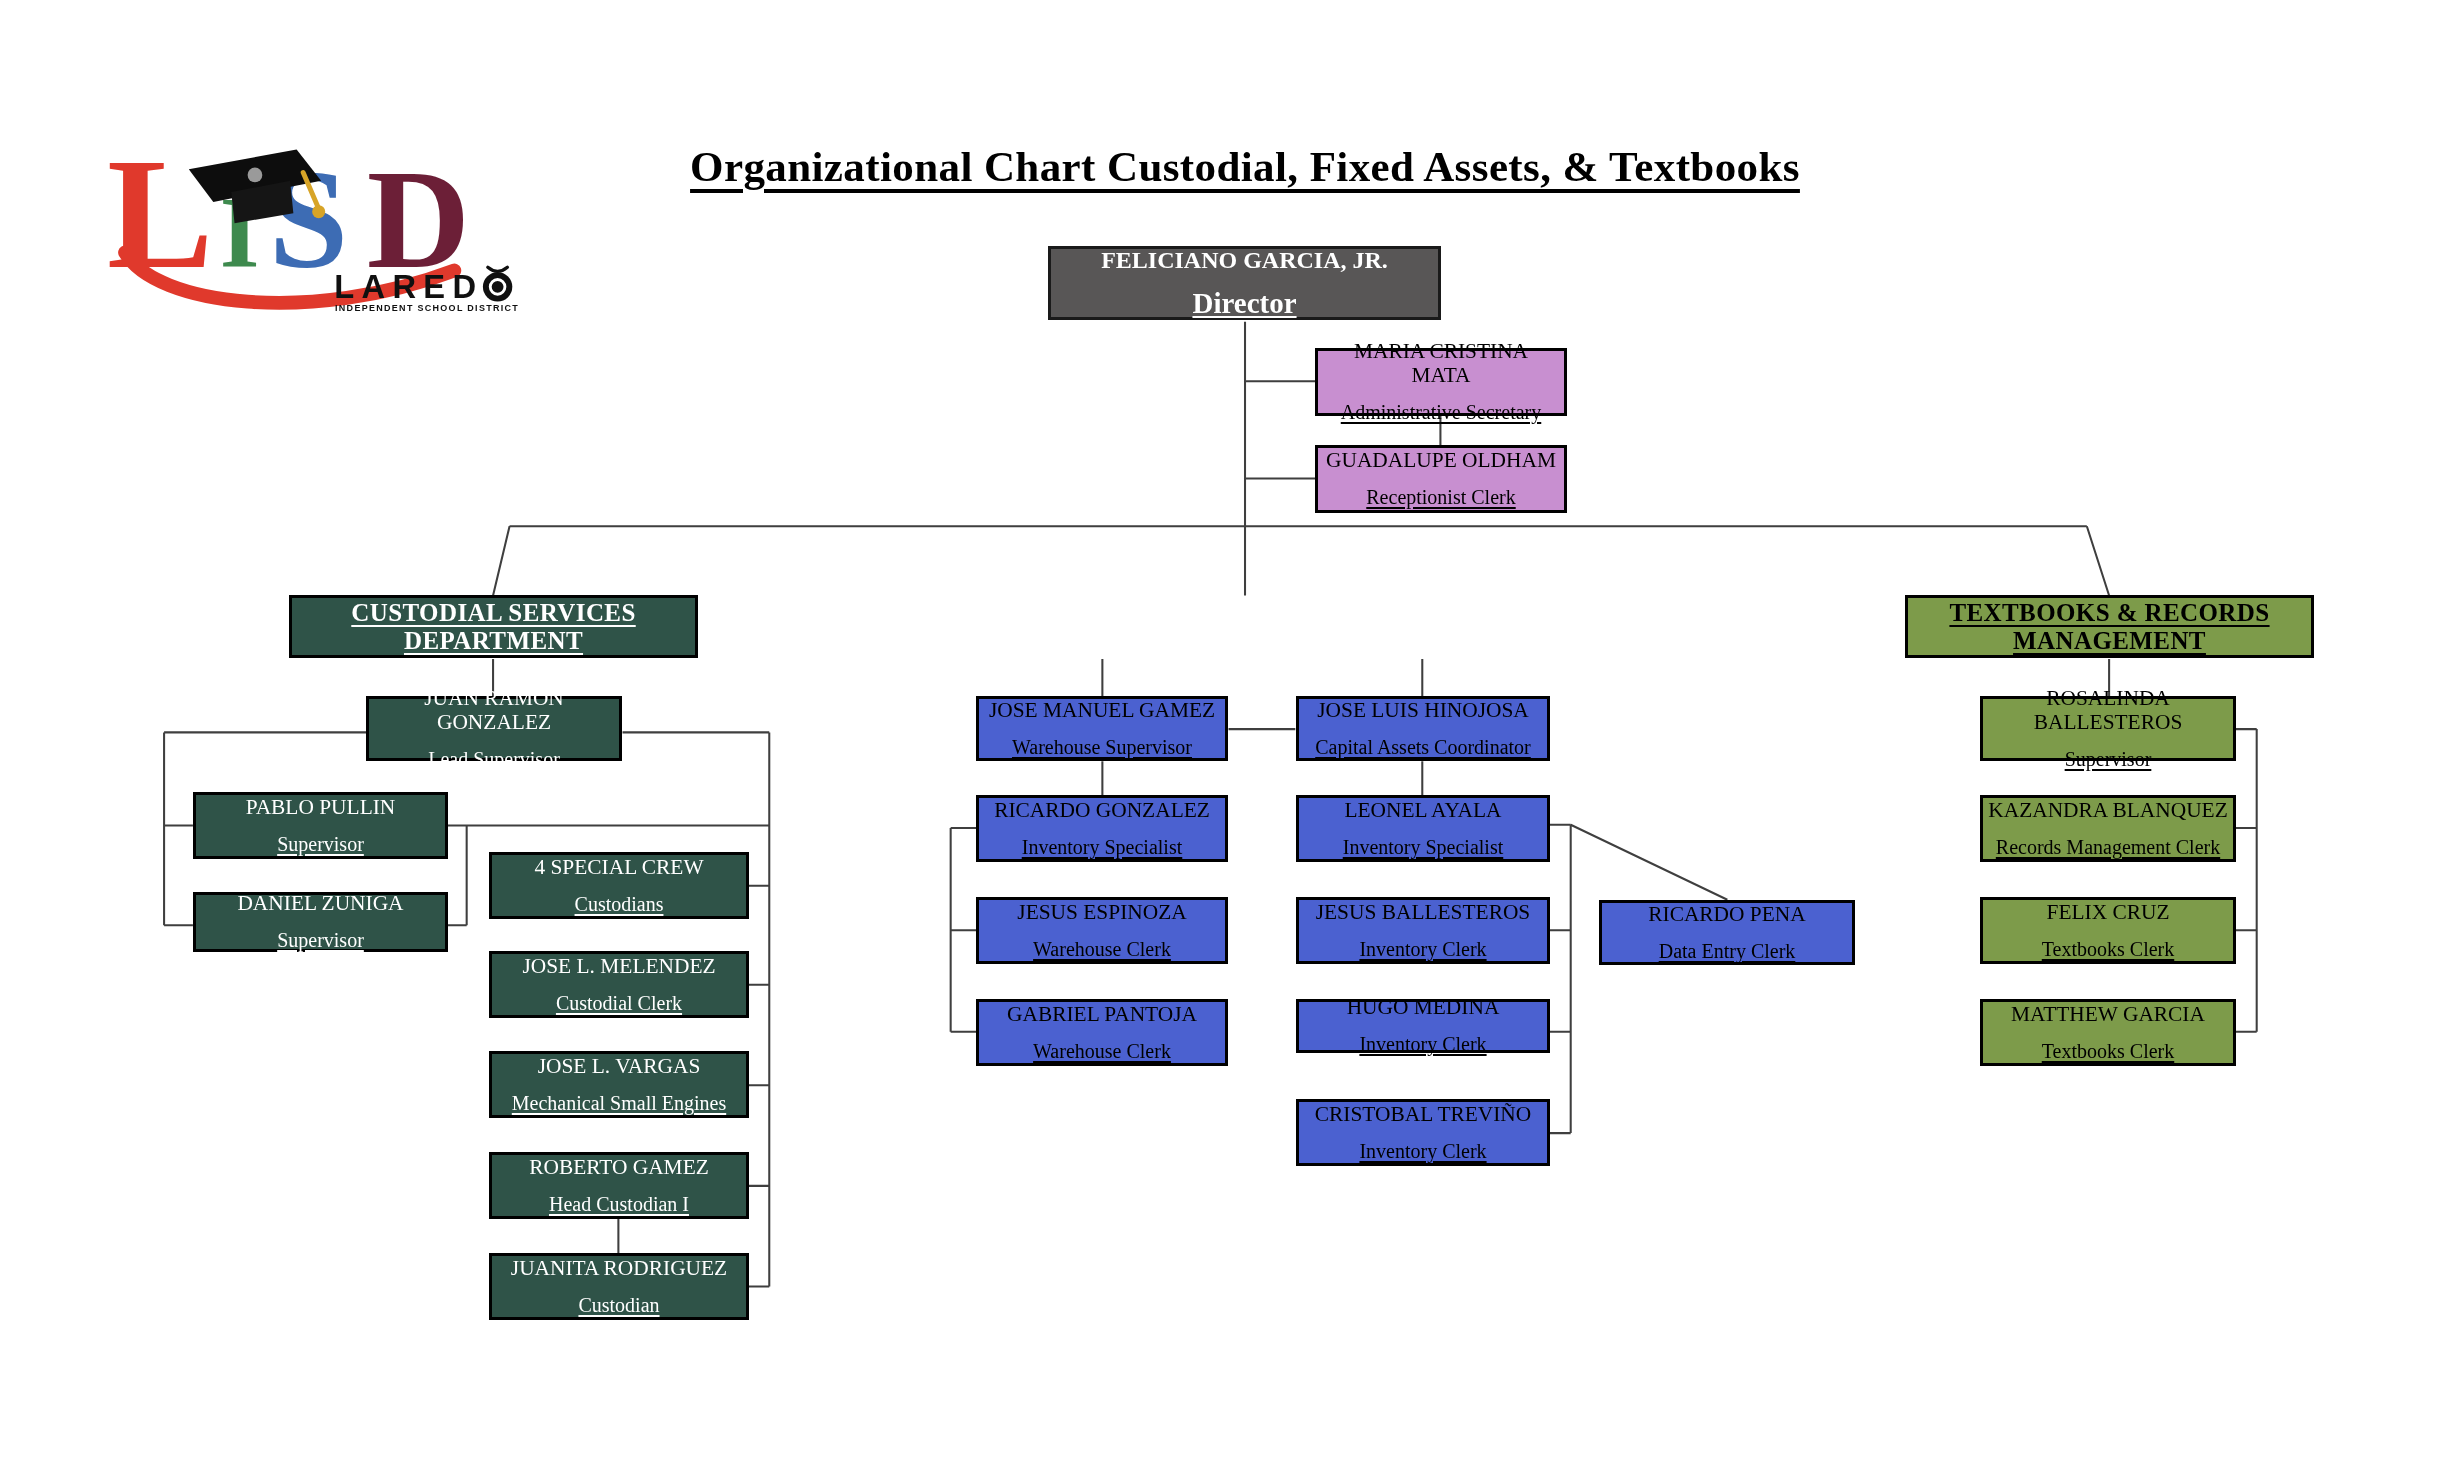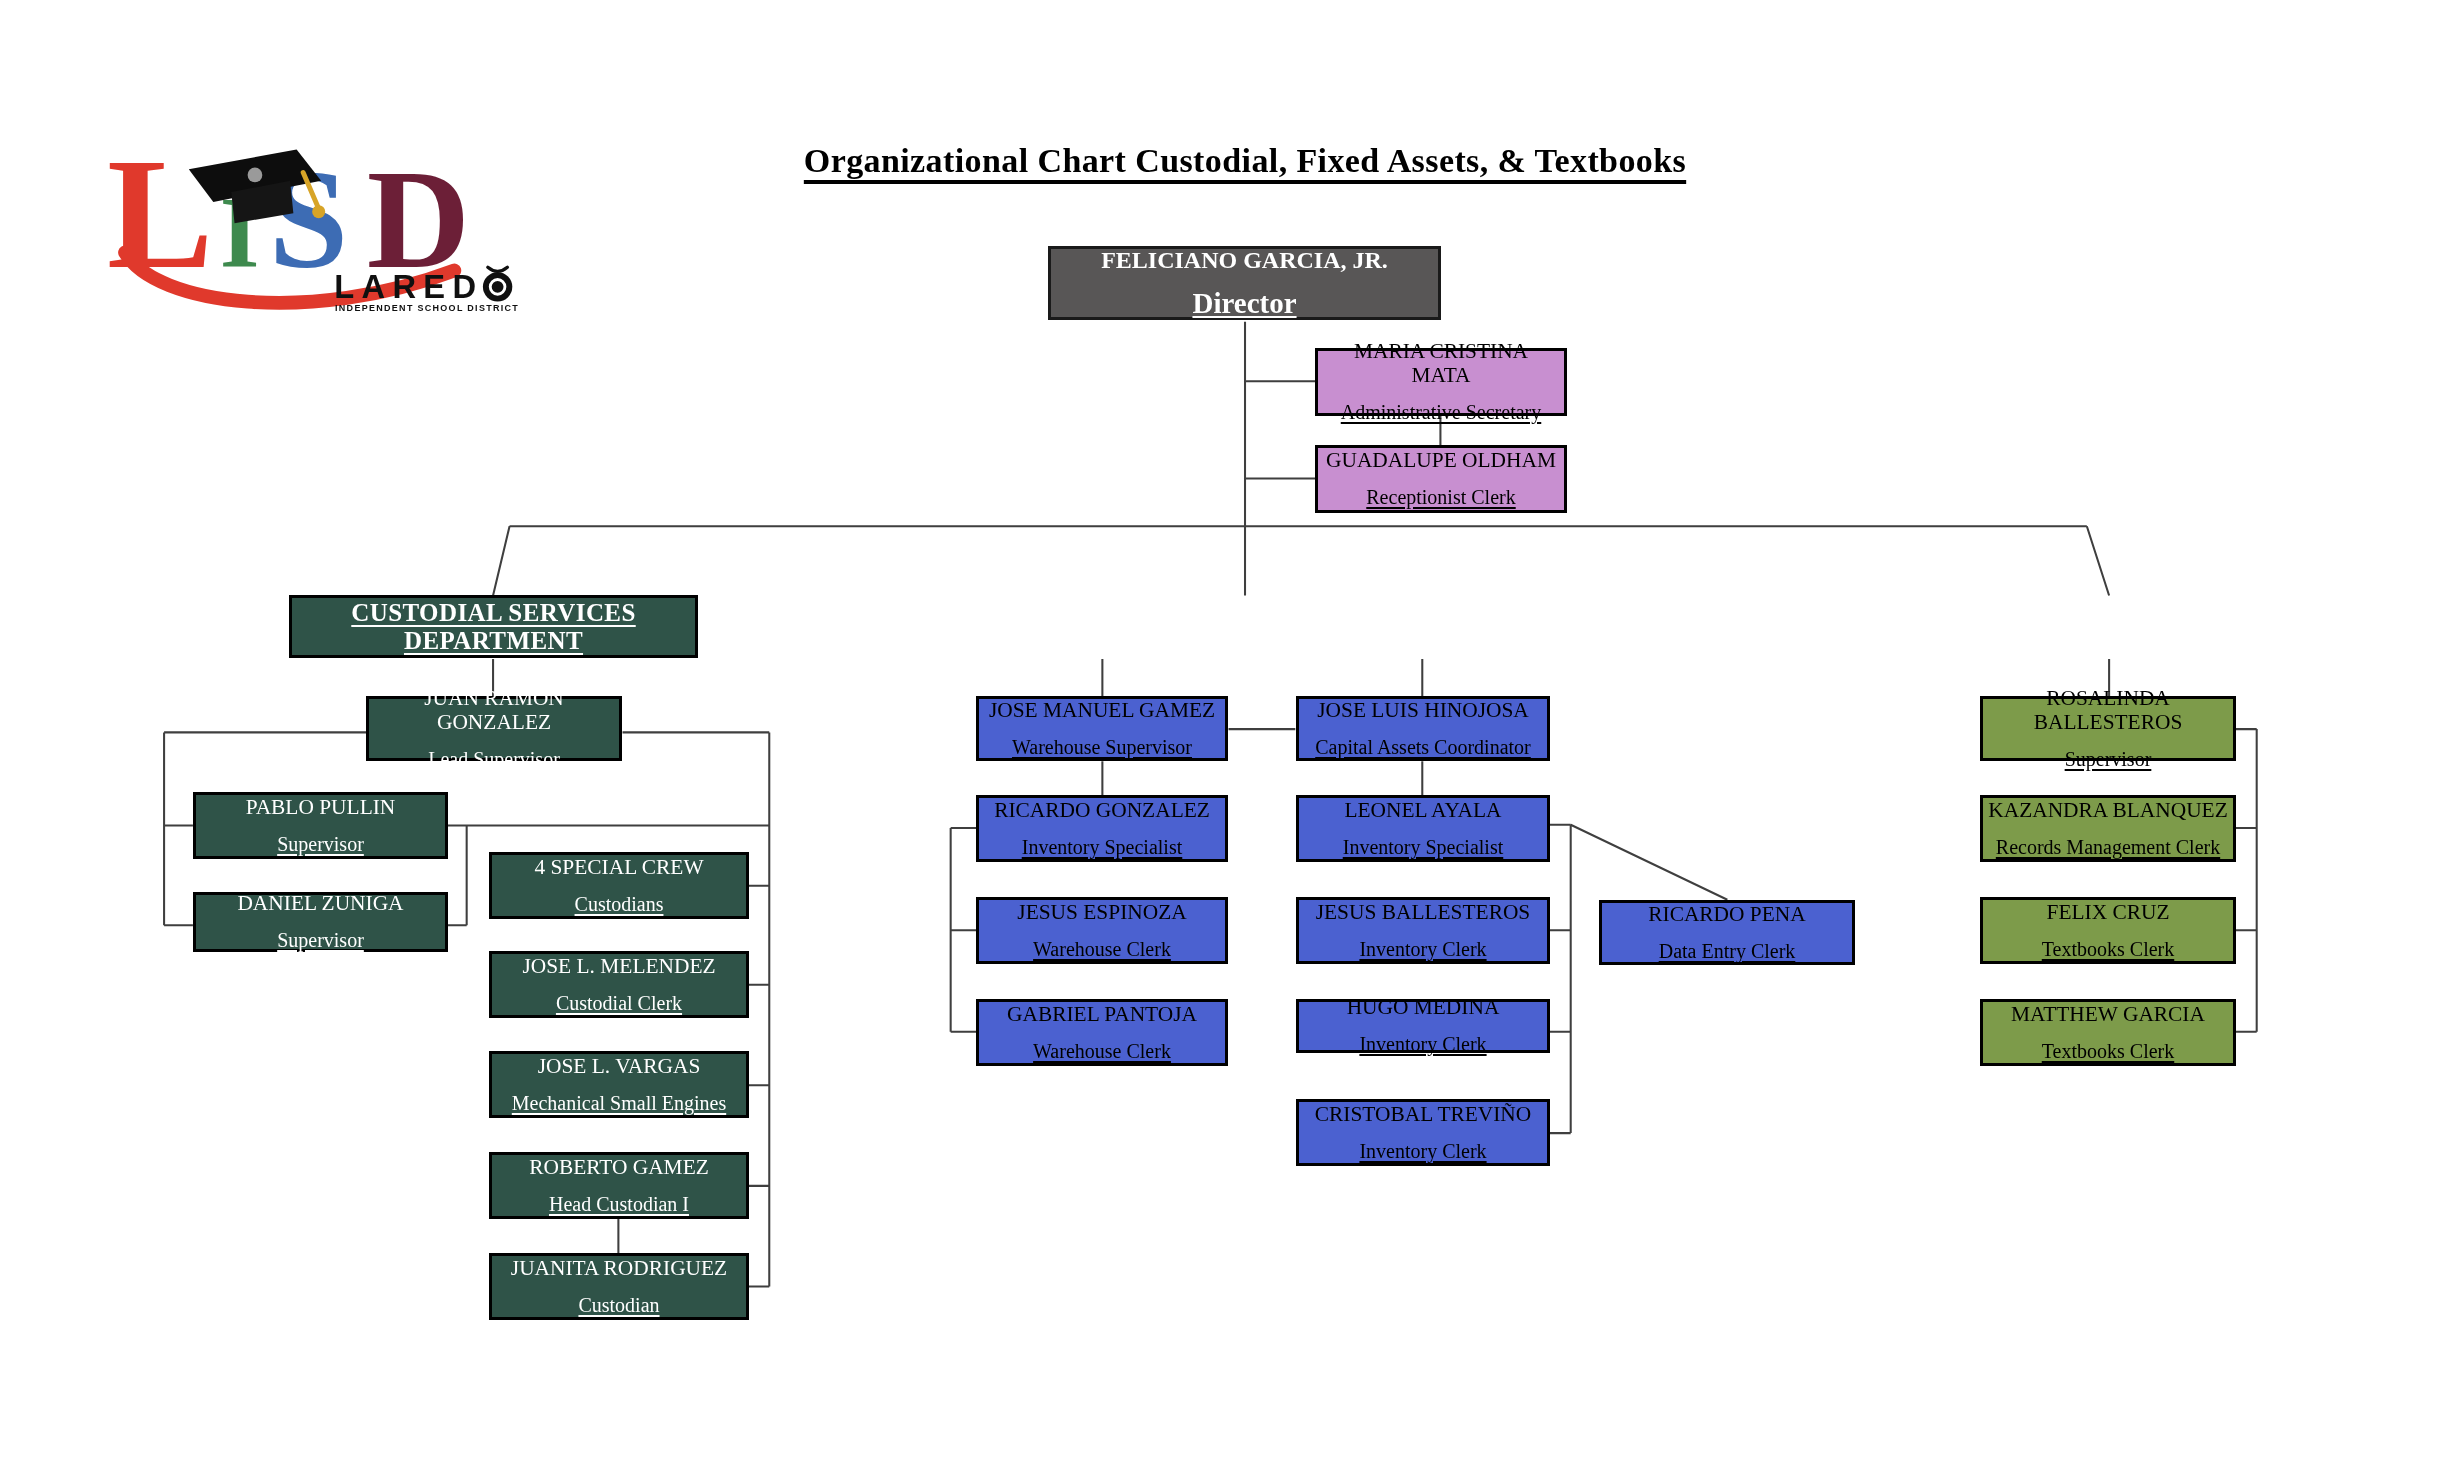--- a/index.html
+++ b/index.html
@@ -3,21 +3,21 @@
 <meta charset="utf-8">
 <style>
   html,body{margin:0;padding:0;background:#ffffff;}
   .canvas{
     position:relative;width:2462px;height:1478px;background:#ffffff;
     font-family:"Liberation Serif",serif;overflow:hidden;
   }
   .conn{position:absolute;left:0;top:0;width:2462px;height:1478px;pointer-events:none;}
   .page-title{
     position:absolute;left:610px;top:142px;width:1270px;text-align:center;
-    font-size:34px;font-weight:bold;color:#000;
+    font-size:43px;font-weight:bold;color:#000;
     text-decoration:underline;text-decoration-thickness:4.1px;text-underline-offset:8.2px;
     letter-spacing:0.4px;white-space:nowrap;
   }
   .node{
     position:absolute;box-sizing:border-box;border:3.3px solid #000;
     display:flex;flex-direction:column;align-items:center;justify-content:center;
     text-align:center;gap:13px;line-height:1.12;padding:3.3px 5px;
   }
   .node .nm{font-size:21.4px;}
   .node .ti{font-size:20px;text-decoration:underline;text-underline-offset:3.3px;}
@@ -120,20 +120,23 @@
     <span class="ti">Administrative Secretary</span>
   </div>
   <div class="node secretary" style="left:1315px;top:445px;width:252px;height:68px">
     <span class="nm">GUADALUPE OLDHAM</span>
     <span class="ti">Receptionist Clerk</span>
   </div>
 
   <div class="node hdr custodial" style="left:289px;top:595px;width:409px;height:63px">
     <span class="hl">CUSTODIAL SERVICES DEPARTMENT</span>
   </div>
+  <div class="node hdr textbooks" style="left:1905px;top:595px;width:409px;height:63px">
+    <span class="hl">TEXTBOOKS &amp; RECORDS MANAGEMENT</span>
+  </div>
 
   <div class="node custodial" style="left:366px;top:696px;width:256px;height:65px">
     <span class="nm">JUAN RAMON GONZALEZ</span>
     <span class="ti">Lead Supervisor</span>
   </div>
   <div class="node custodial" style="left:193px;top:792px;width:255px;height:67px">
     <span class="nm">PABLO PULLIN</span>
     <span class="ti">Supervisor</span>
   </div>
   <div class="node custodial" style="left:193px;top:892px;width:255px;height:60px">

